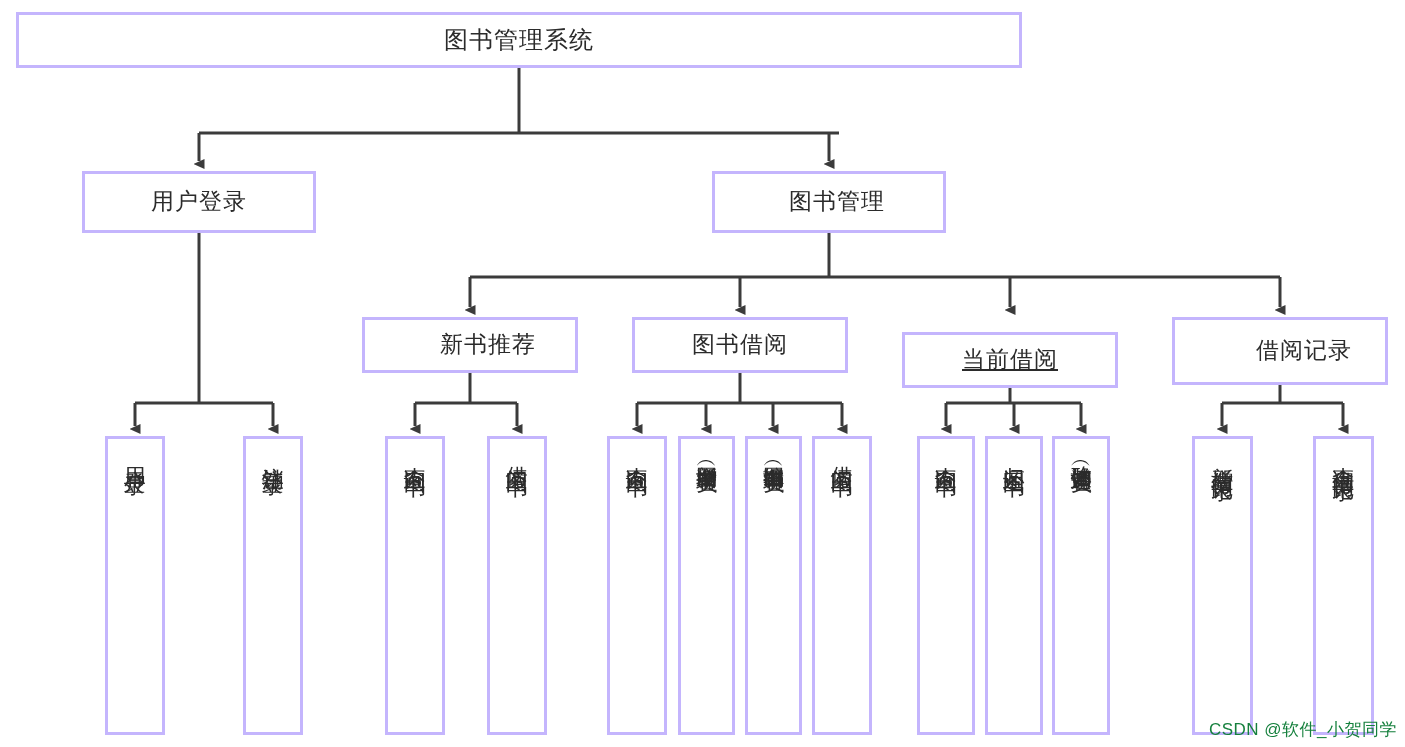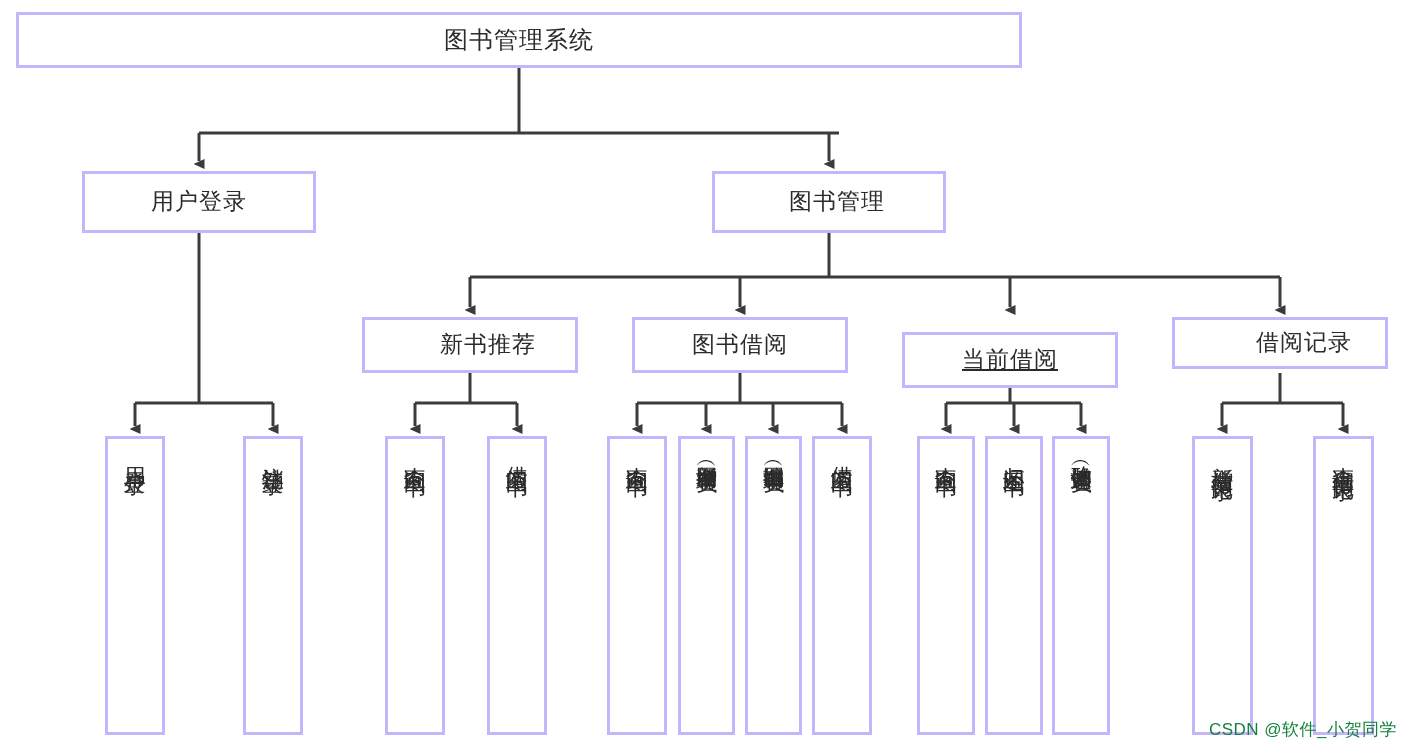--- a/index.html
+++ b/index.html
@@ -139,21 +139,21 @@
 
   <div class="node h" style="left:362px; top:317px; width:216px; height:56px;padding-left:36px;">
     <span>新书推荐</span>
   </div>
   <div class="node h" style="left:632px; top:317px; width:216px; height:56px;">
     <span>图书借阅</span>
   </div>
   <div class="node h" style="left:902px; top:332px; width:216px; height:56px;text-decoration:underline;">
     <span>当前借阅</span>
   </div>
-  <div class="node h" style="left:1172px; top:317px; width:216px; height:52px;padding-left:48px;">
+  <div class="node h" style="left:1172px; top:317px; width:216px; height:68px;padding-left:48px;">
     <span>借阅记录</span>
   </div>
 
   <div class="node v" style="left:105px; top:436px; width:60px; height:299px;">
     <span class="vtext">用户登录</span>
   </div>
   <div class="node v" style="left:243px; top:436px; width:60px; height:299px;">
     <span class="vtext">注销登录</span>
   </div>
 

